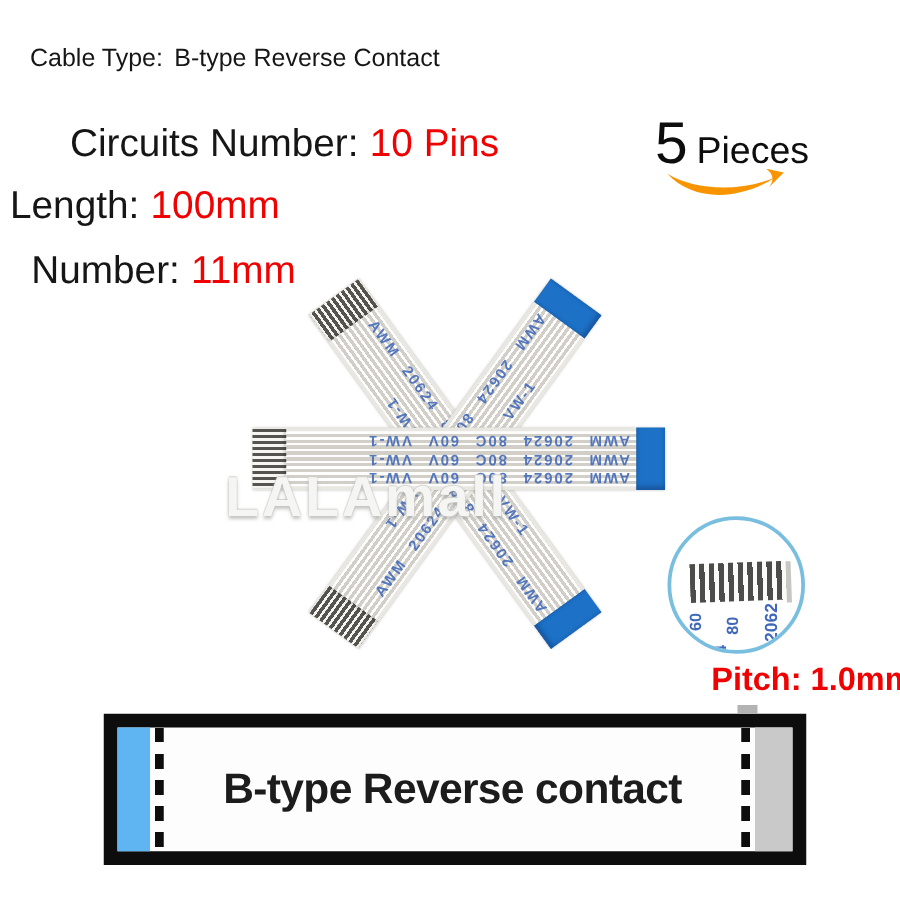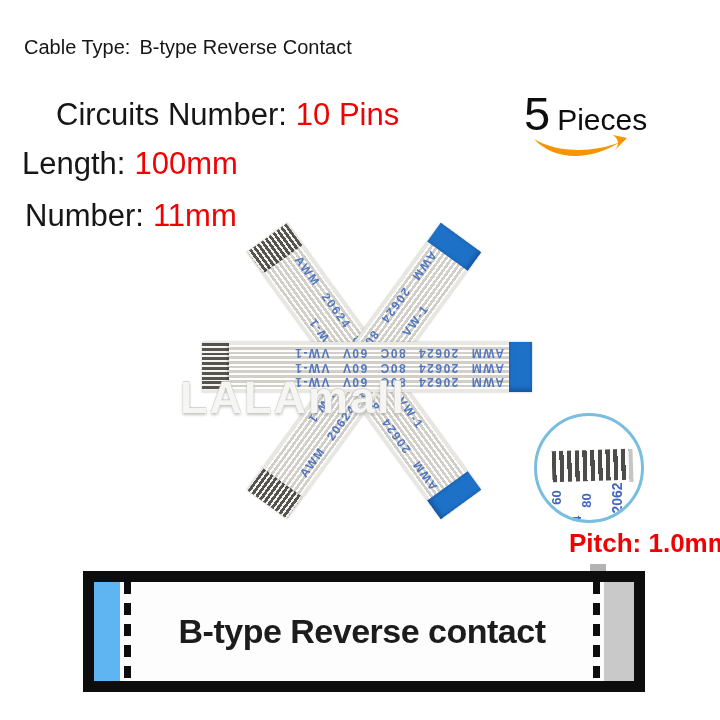--- a/index.html
+++ b/index.html
@@ -6,21 +6,21 @@
   #stage{
     position:relative;width:720px;height:720px;background:#ffffff;overflow:hidden;
     font-family:"Liberation Sans",sans-serif;color:#111;
   }
   
   .spec{position:absolute;white-space:nowrap;font-size:31px;color:#161616;}
   .spec .val{margin-left:9px;}
   .spec .red{color:#ee0202;}
   #spec1{left:24px;top:36px;font-size:20px;}
   #spec2{left:24px;top:97px;margin-left:32px;}
-  #spec3{left:22px;top:146px;}
+  #spec3{left:8px;top:146px;}
   #spec4{left:25px;top:198px;}
   
   #pieces{position:absolute;left:524px;top:86px;display:flex;align-items:baseline;color:#0d0d0d;}
   #pieces .count{font-size:47px;}
   #pieces .unit{font-size:30px;margin-left:7px;text-align:right;}
   #smile{position:absolute;left:531px;top:133px;width:100px;height:32px;}
   
   #star{position:absolute;left:196px;top:218px;width:340px;height:306px;}
   .cable{
     position:absolute;width:330px;height:50px;background:#e9e7e2;

